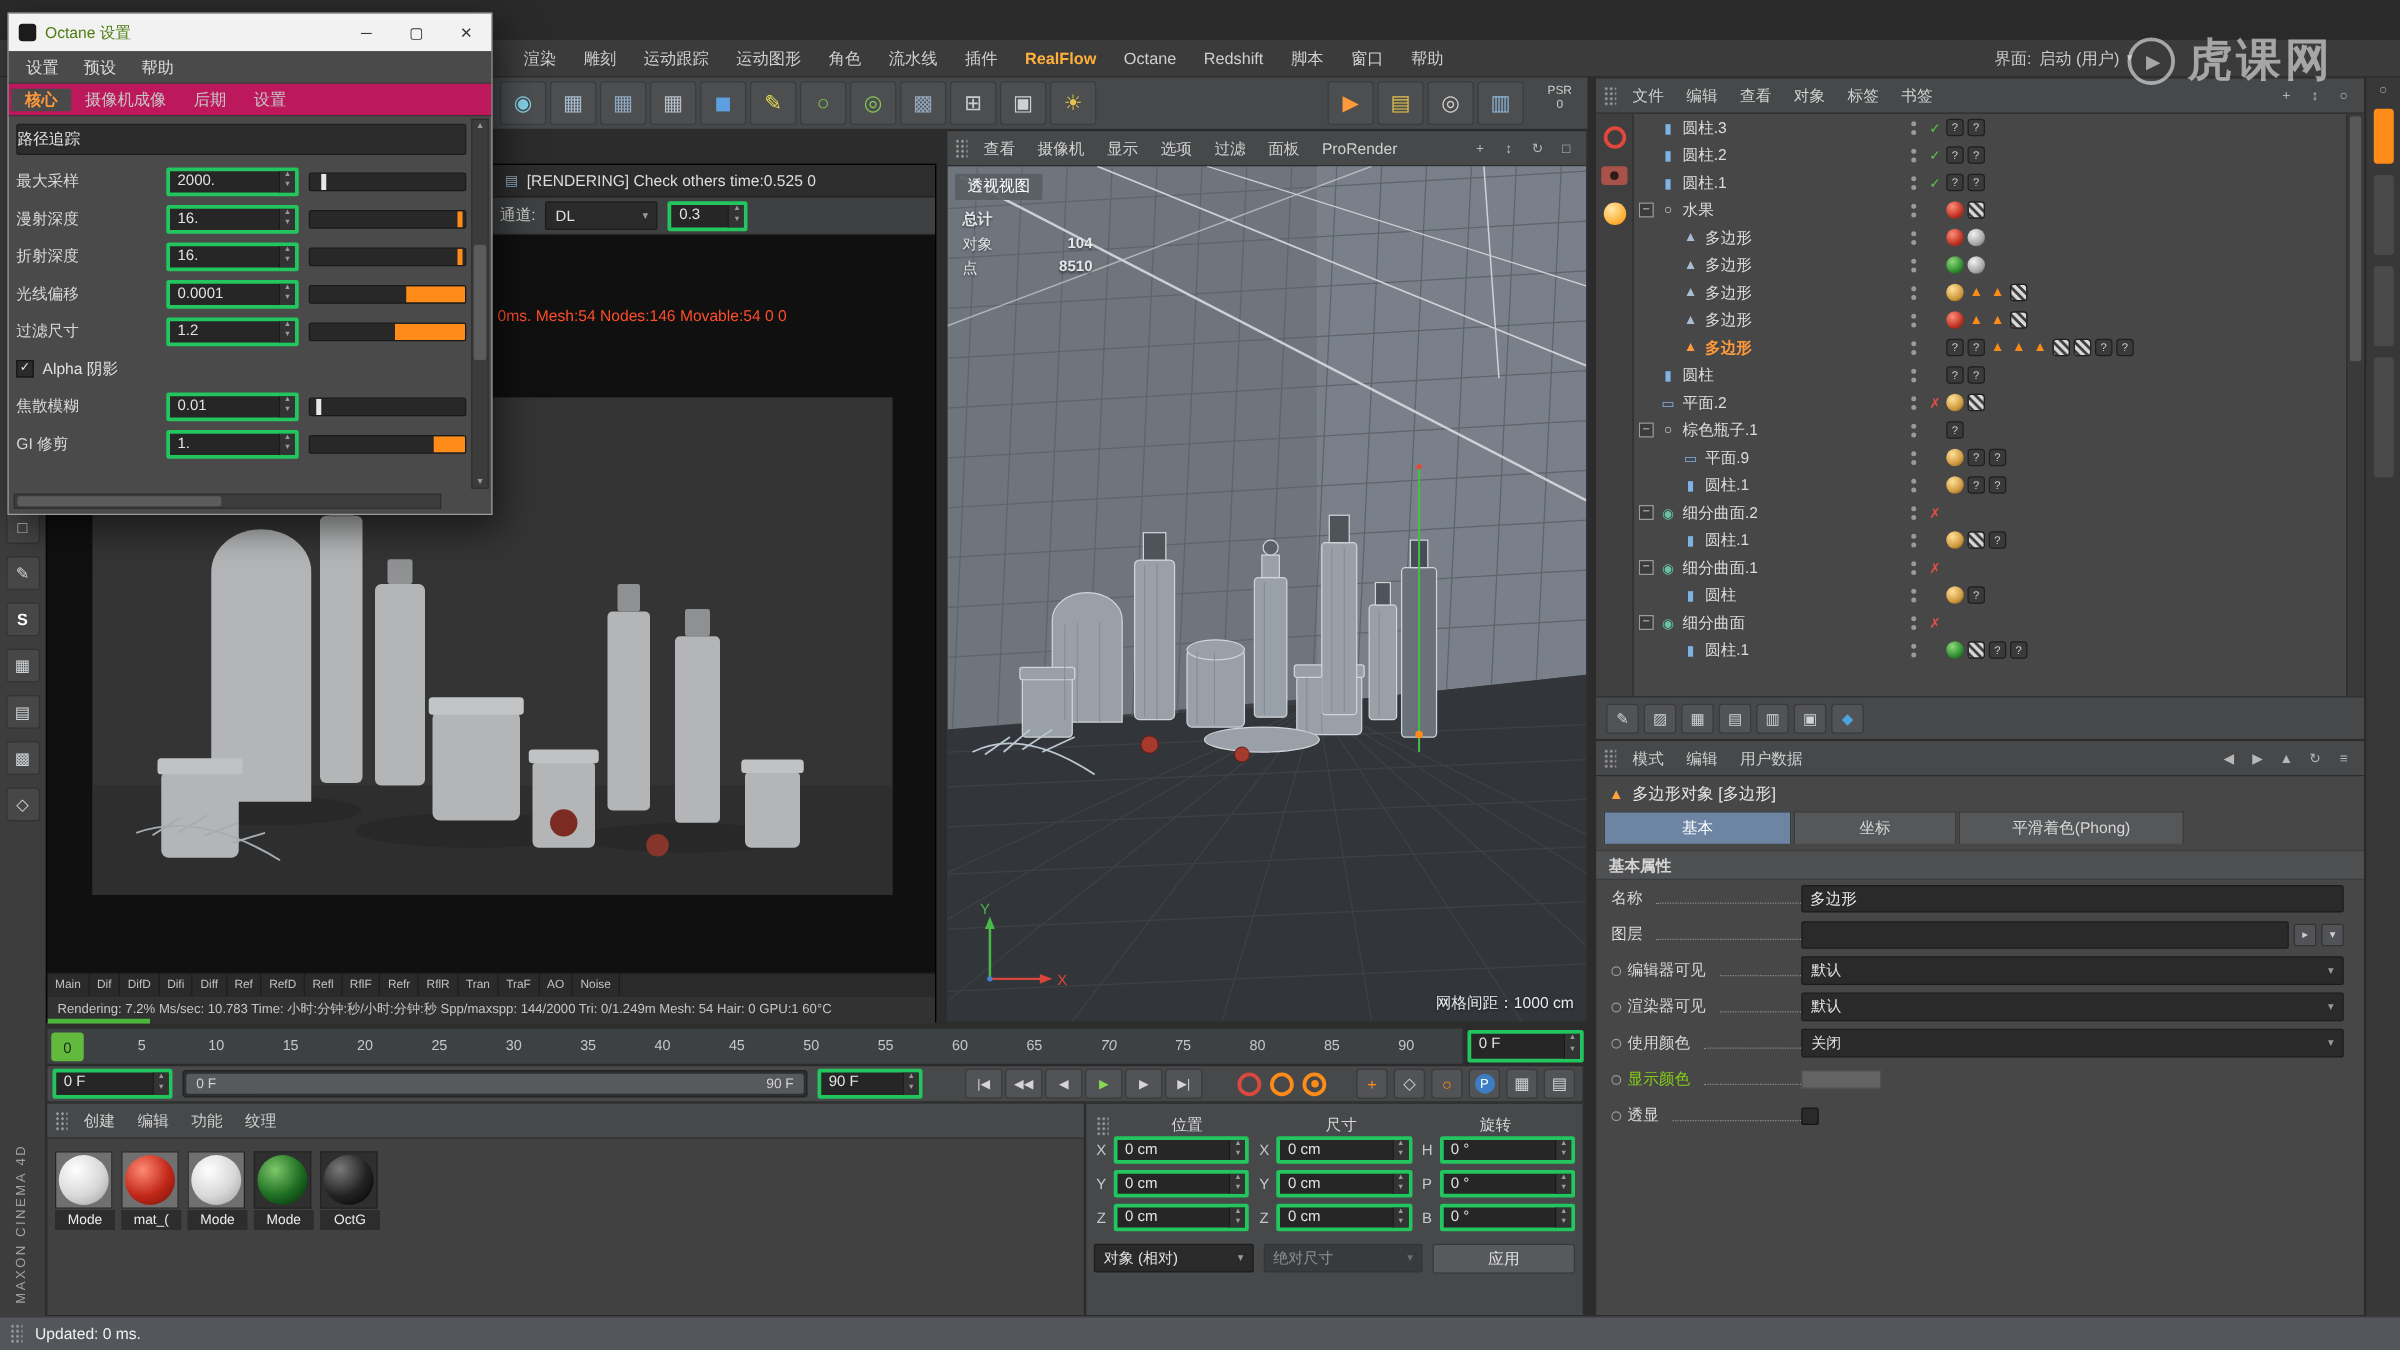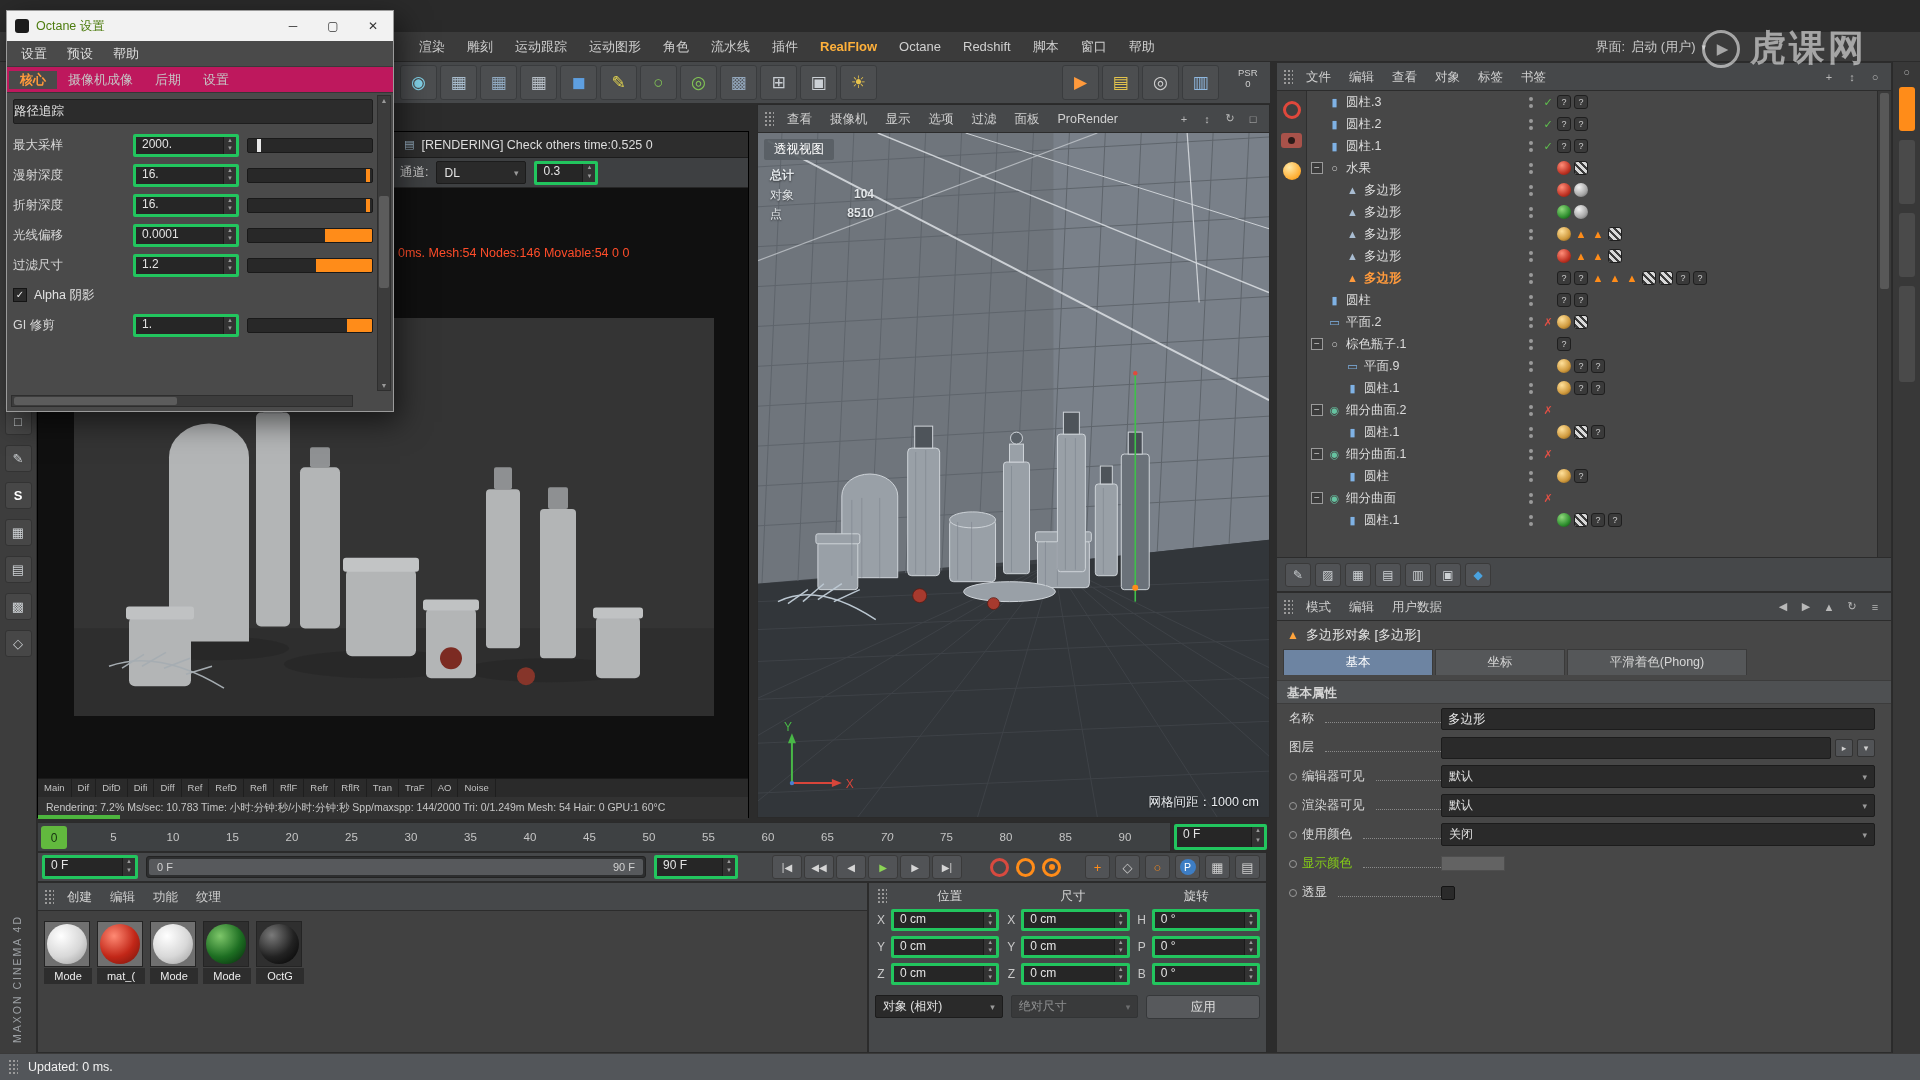--- a/index.html
+++ b/index.html
@@ -143,21 +143,21 @@
 .mat{width:48px}
 .mat-thumb{width:46px;height:46px;background:#707070;border:1px solid #242424;position:relative}
 .mat-thumb .sphere{position:absolute;left:2px;top:2px;right:2px;bottom:2px;border-radius:50%}
 .sphere.white{background:radial-gradient(circle at 35% 30%,#ffffff,#d8d8d8 55%,#9a9a9a)}
 .sphere.red{background:radial-gradient(circle at 35% 30%,#ff8a74,#c22718 55%,#6e120a)}
 .sphere.green{background:radial-gradient(circle at 35% 30%,#7ec76a,#1d6e22 55%,#04230a)}
 .sphere.black{background:radial-gradient(circle at 32% 28%,#7a7a7a,#222 55%,#000)}
 .mat-thumb.darkbg{background:#2f2f2f}
 .mat-label{margin-top:1px;background:#2d2d2d;font-size:11px;color:#ececec;text-align:center;height:16px;line-height:16px;overflow:hidden;white-space:nowrap}
 .coords{left:868px;top:882px;width:399px;height:171px;background:#46484a;border:1px solid #2b2b2b}
-.coord-head{display:flex;align-items:center;height:26px;padding:0 8px;gap:1px}
+.coord-head{display:flex;align-items:flex-end;height:26px;padding:0 8px;gap:1px}
 #coord-headers{display:flex;flex:1}
 .coord-h{flex:1;text-align:center;font-size:12.5px;color:#d8d8d8}
 .coord-grid{display:flex;padding:0 6px;gap:6px}
 .coord-col{flex:1;display:flex;flex-direction:column;gap:5px}
 .coord-cell{display:flex;align-items:center;gap:4px}
 .coord-cell .axis{width:12px;font-size:12px;color:#c8c8c8;text-align:center;flex:none}
 .coord-cell .numbox{flex:1;height:22px}
 .coord-foot{display:flex;gap:8px;padding:10px 6px 0}
 .btn{flex:1;height:24px;background:#57595c;border:1px solid #36383a;border-radius:3px;font-size:12.5px;color:#e2e2e2;display:flex;align-items:center;justify-content:center}
 
@@ -1312,20 +1312,33 @@
               <i class="bar" style="left: 55%;"></i>
             </div>
           </div>
         </div>
       <div class="ok-chkrow">
         <span class="ok-chk">✓</span>
         <span>Alpha 阴影</span>
       </div>
       <div id="ok-rows2">
           <div class="ok-row">
+            <span>焦散模糊</span>
+            <div class="numbox">
+              <span class="val">0.01</span>
+              <span class="stepper">
+                <i>▲</i>
+                <i>▼</i>
+              </span>
+            </div>
+            <div class="slider">
+              <i class="tick" style="left: 4%; background: rgb(232, 232, 232);"></i>
+            </div>
+          </div>
+          <div class="ok-row">
             <span>GI 修剪</span>
             <div class="numbox">
               <span class="val">1.</span>
               <span class="stepper">
                 <i>▲</i>
                 <i>▼</i>
               </span>
             </div>
             <div class="slider">
               <i class="bar" style="left: 80%;"></i>

